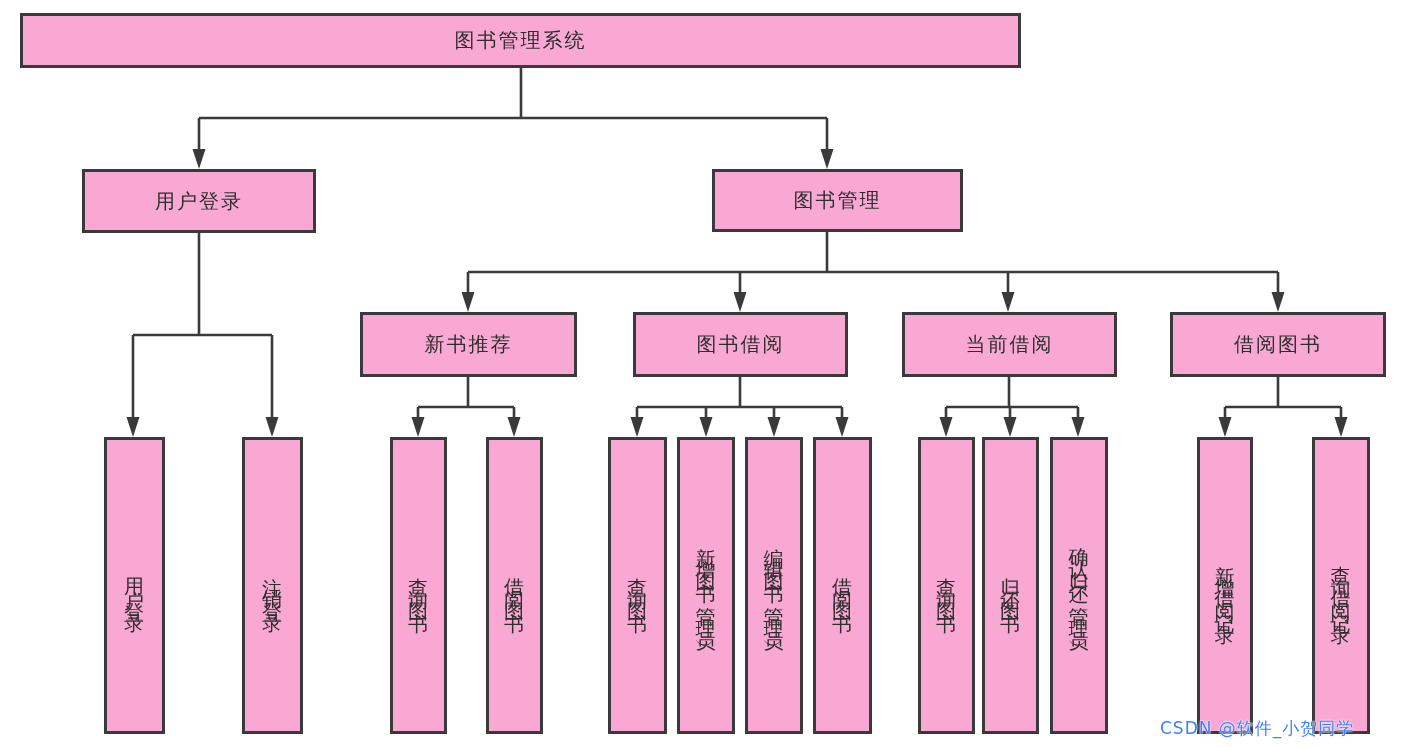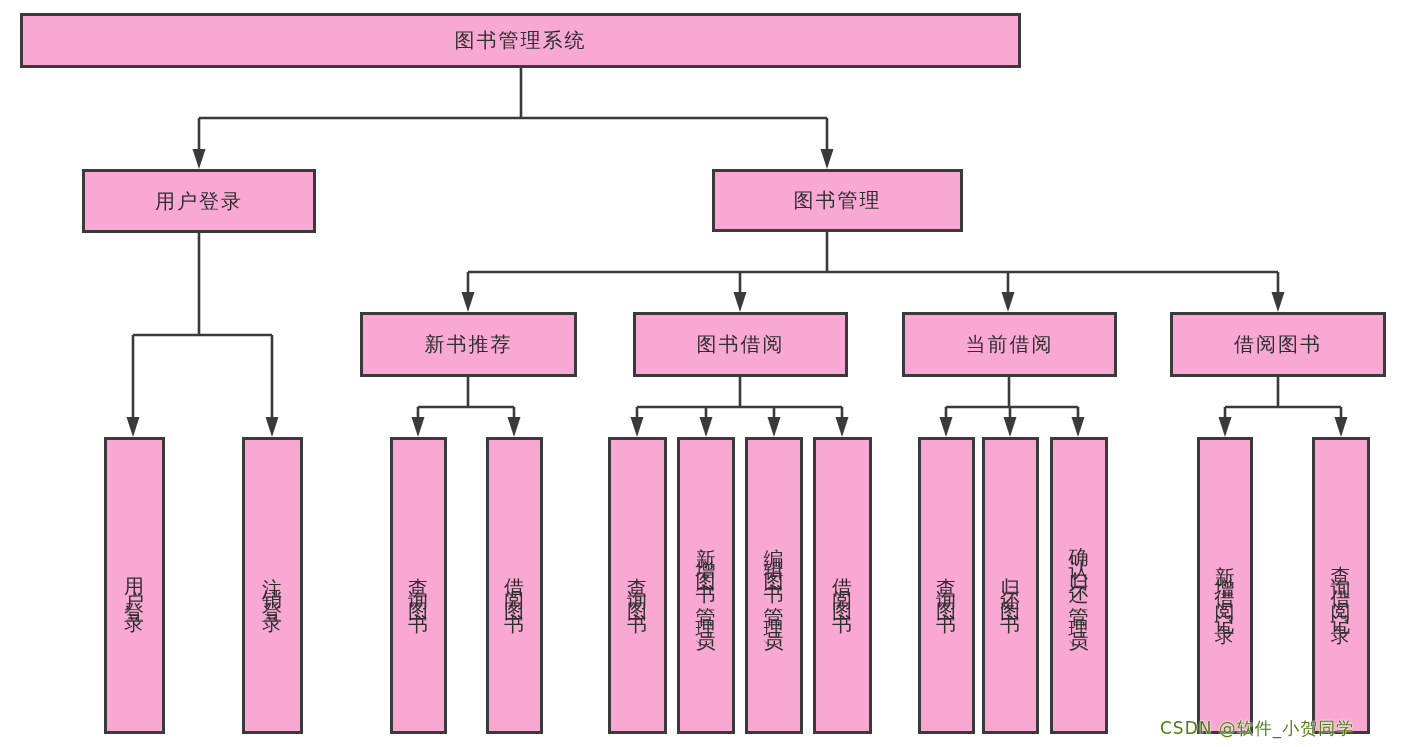--- a/index.html
+++ b/index.html
@@ -12,21 +12,21 @@
     position:absolute;background:#f9a8d4;border:3px solid #3a3a3a;
     box-sizing:border-box;display:flex;align-items:center;justify-content:center;
   }
   .hbox span{font-size:20px;letter-spacing:2px;white-space:nowrap;color:#2e2e2e;}
   .vbox span{
     writing-mode:vertical-rl;text-orientation:mixed;
     font-size:20px;letter-spacing:12px;line-height:1;color:#2e2e2e;
   }
   .watermark{
     position:absolute;left:1160px;top:717px;font-size:17px;letter-spacing:1px;
-    color:#4d7c0f;z-index:3;white-space:nowrap;
+    color:#3b82f6;z-index:3;white-space:nowrap;
     text-shadow:0 0 2px #ffffff,0 0 2px #ffffff;
   }
 </style>
 </head>
 <body>
 
 <div class="canvas">
 
   <svg class="wires" width="1405" height="747" viewBox="0 0 1405 747">
 

